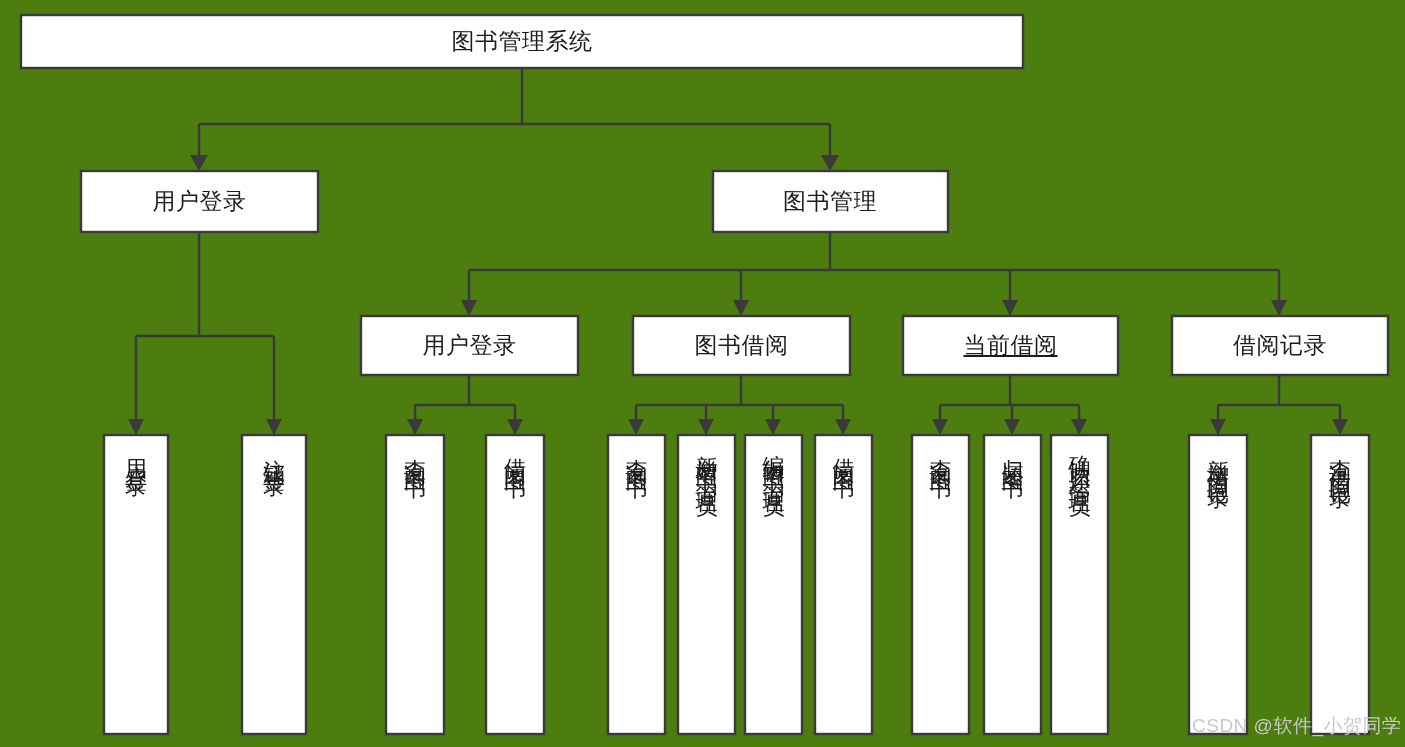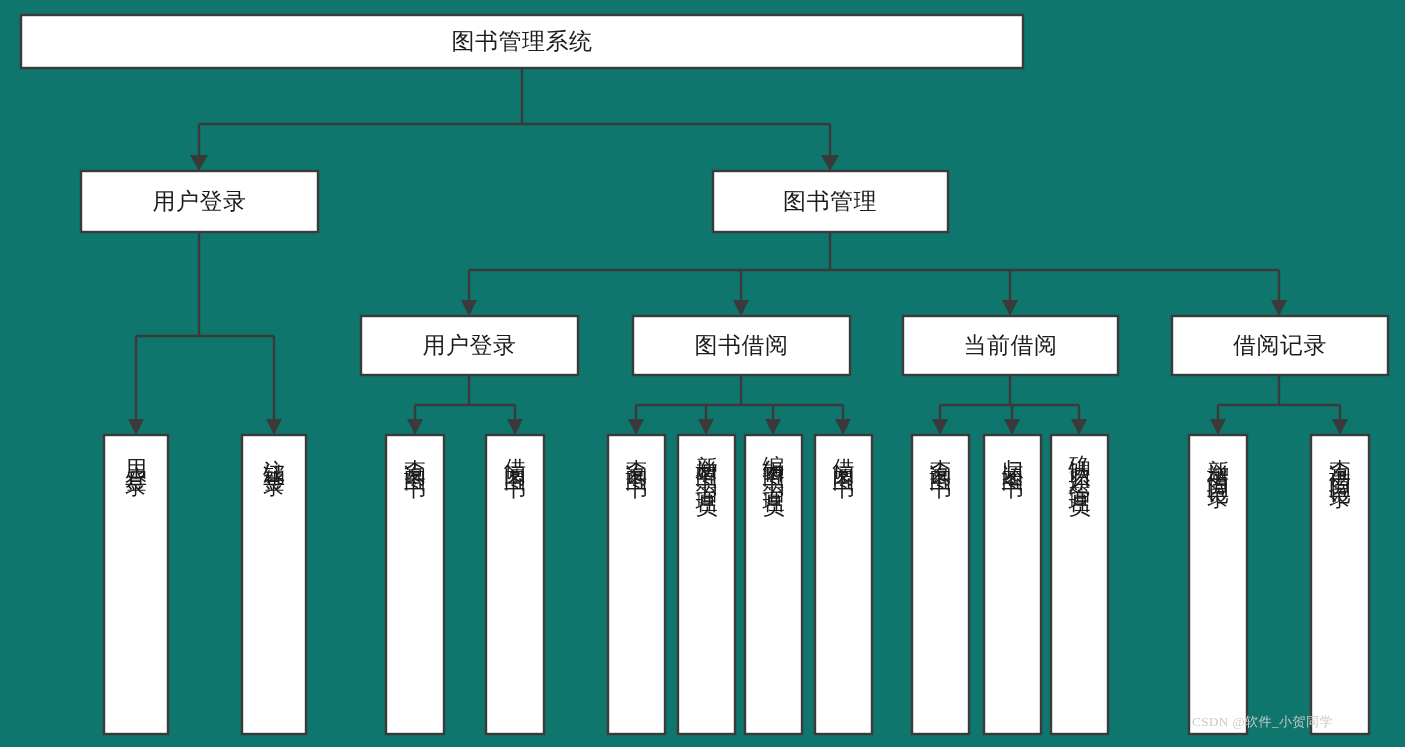--- a/index.html
+++ b/index.html
@@ -7,21 +7,21 @@
     padding: 0;
     background: #ffffff;
   }
   body {
     font-family: "Liberation Sans", "DejaVu Sans", sans-serif;
   }
   #diagram-root {
     position: relative;
     width: 1405px;
     height: 747px;
-    background: #0f766e;
+    background: #4d7c0f;
     overflow: hidden;
   }
   svg.canvas {
     position: absolute;
     left: 0;
     top: 0;
     width: 1405px;
     height: 747px;
     display: block;
   }
@@ -61,22 +61,22 @@
     font-size: 22px;
     letter-spacing: 6px;
     line-height: 1;
     justify-content: flex-start;
     align-items: center;
     padding-top: 6px;
   }
   .watermark {
     position: absolute;
     color: #c9c9c9;
-    font-size: 13px;
-    font-family: Liberation Serif, serif;
+    font-size: 19px;
+    font-family: Liberation Sans, sans-serif;
     white-space: nowrap;
     letter-spacing: 0.5px;
     pointer-events: none;
   }
 </style>
 </head>
 <body>
 
 <div id="diagram-root">
 
@@ -188,21 +188,21 @@
   <div class="node-label horizontal" style="left:21px; top:15px; width:1002px; height:53px;">图书管理系统</div>
 
   <div class="node-label horizontal" style="left:81px; top:171px; width:237px; height:61px;">用户登录</div>
 
   <div class="node-label horizontal" style="left:713px; top:171px; width:234px; height:61px;">图书管理</div>
 
   <div class="node-label horizontal" style="left:361px; top:316px; width:217px; height:59px;">用户登录</div>
 
   <div class="node-label horizontal" style="left:633px; top:316px; width:217px; height:59px;border-radius:18px;">图书借阅</div>
 
-  <div class="node-label horizontal" style="left:903px; top:316px; width:215px; height:59px;">当前借阅</div>
+  <div class="node-label horizontal" style="left:903px; top:316px; width:215px; height:59px;text-decoration:underline;">当前借阅</div>
 
   <div class="node-label horizontal" style="left:1172px; top:316px; width:216px; height:59px;">借阅记录</div>
 
   <div class="node-label vertical" style="left:104px; top:435px; width:64px; height:299px;">用户登录</div>
 
   <div class="node-label vertical" style="left:242px; top:435px; width:64px; height:299px;">注销登录</div>
 
   <div class="node-label vertical" style="left:386px; top:435px; width:58px; height:299px;">查询图书</div>
 
   <div class="node-label vertical" style="left:486px; top:435px; width:58px; height:299px;">借阅图书</div>

